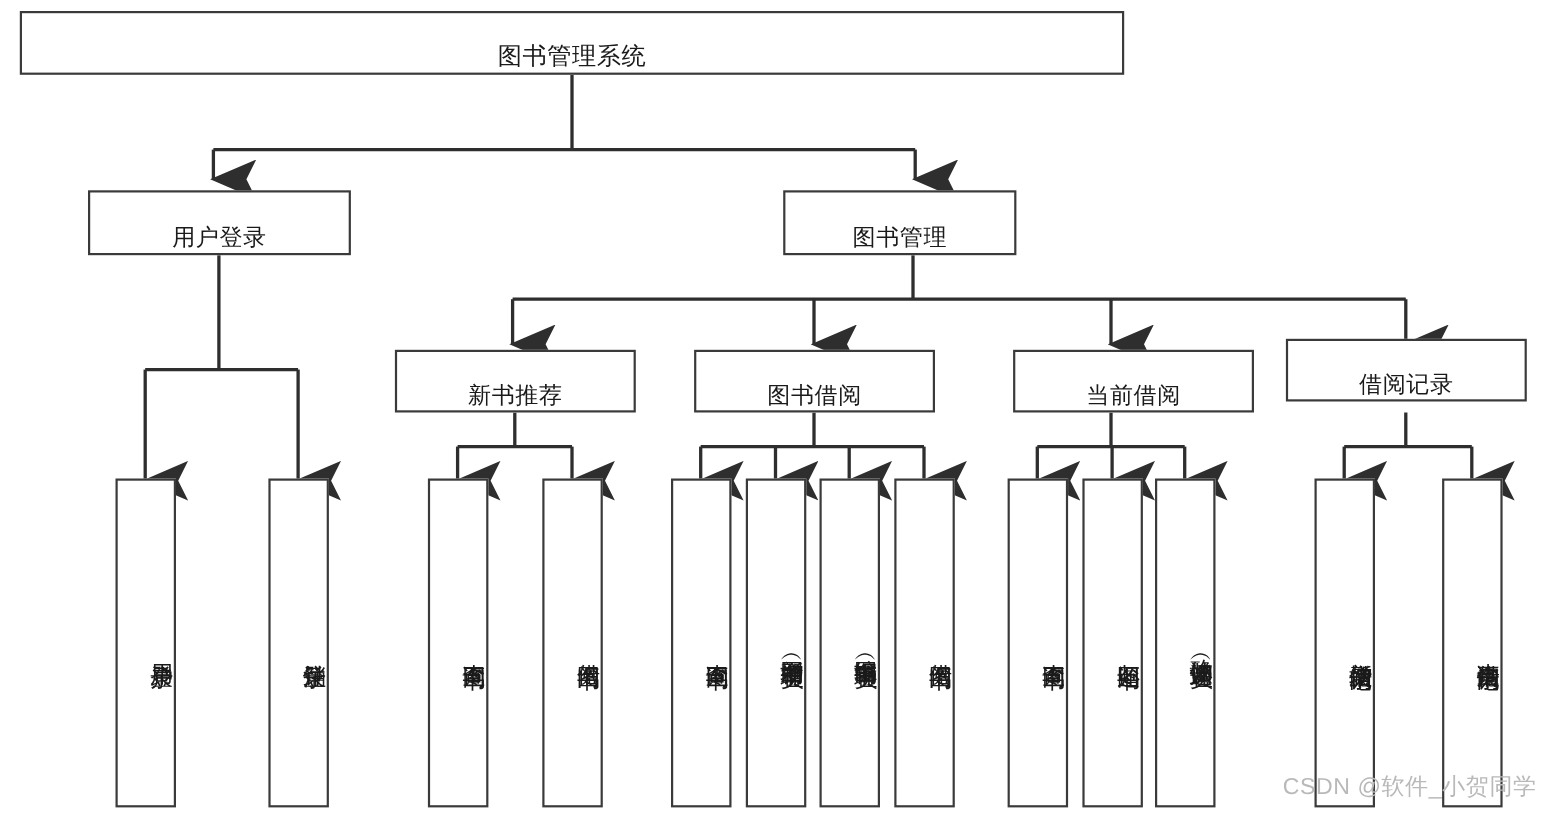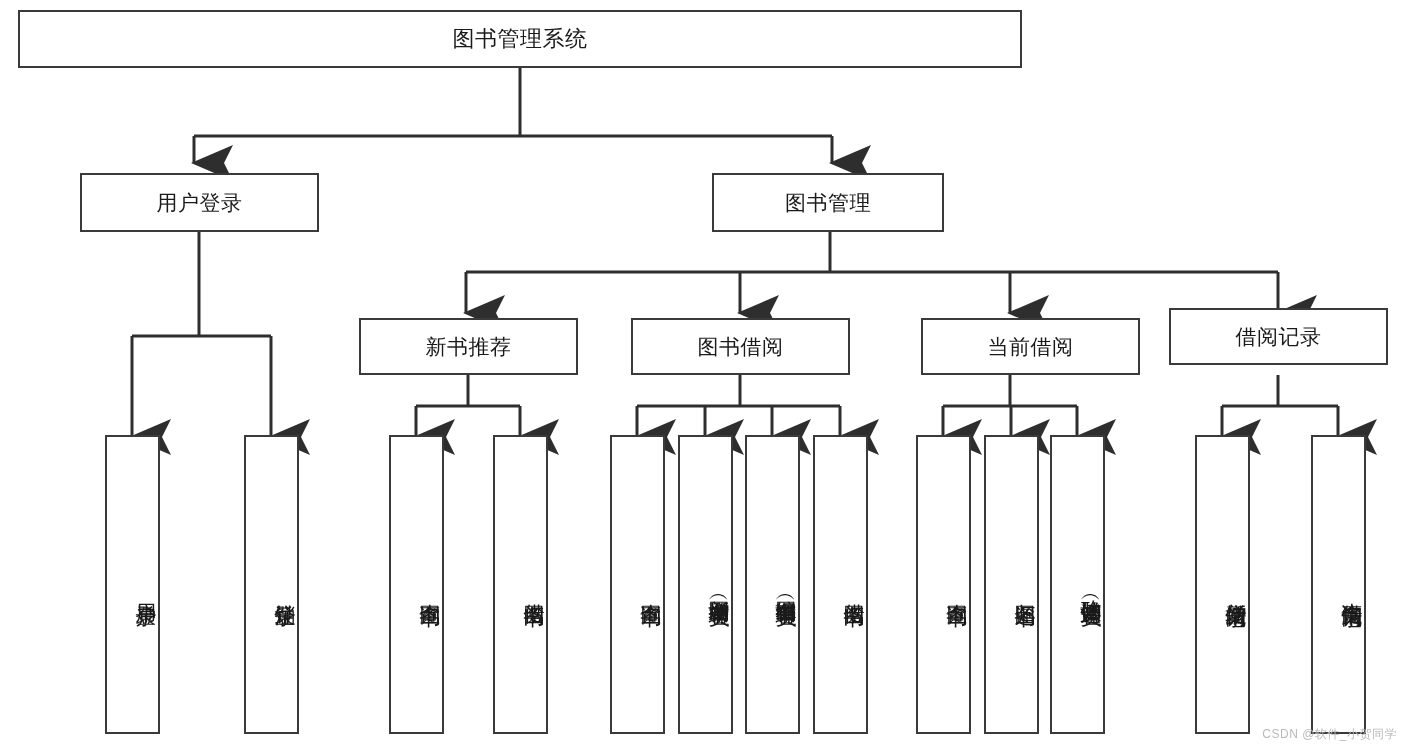--- a/index.html
+++ b/index.html
@@ -24,21 +24,21 @@
     width: 1405px;
     height: 747px;
     pointer-events: none;
   }
   .node {
     position: absolute;
     box-sizing: border-box;
     border: 2px solid #3a3a3a;
     background: #ffffff;
     display: flex;
-    align-items: center;
+    align-items: flex-end;
     justify-content: center;
     color: #1a1a1a;
   }
   .node-h {
     font-size: 21px;
     letter-spacing: 0.5px;
     white-space: nowrap;
   }
   .node-root {
     font-size: 22px;
@@ -53,22 +53,22 @@
     justify-content: center;
     padding-top: 8px;
     text-align: left;
   }
   .node-v.tall {
     padding-top: 6px;
   }
   .watermark {
     position: absolute;
     right: 8px;
-    bottom: 4px;
-    font-size: 12px;
+    bottom: 18px;
+    font-size: 21px;
     color: #b9b9b9;
     white-space: nowrap;
     letter-spacing: 0.5px;
     margin-left: 28px;
   }
 </style>
 </head>
 <body>
 
 <div id="canvas">
@@ -123,21 +123,21 @@
     </g>
   </svg>
 
   <div class="node node-h node-root" style="left:18px; top:10px; width:1004px; height:58px;">
     <span>图书管理系统</span>
   </div>
 
   <div class="node node-h" style="left:80px; top:173px; width:239px; height:59px;">
     <span>用户登录</span>
   </div>
-  <div class="node node-h" style="left:712px; top:173px; width:232px; height:59px;">
+  <div class="node node-h" style="left:712px; top:173px; width:212px; height:59px;">
     <span>图书管理</span>
   </div>
 
   <div class="node node-h" style="left:631px; top:318px; width:219px; height:57px;">
     <span>图书借阅</span>
   </div>
   <div class="node node-h" style="left:359px; top:318px; width:219px; height:57px;">
     <span>新书推荐</span>
   </div>
   <div class="node node-h" style="left:921px; top:318px; width:219px; height:57px;">

